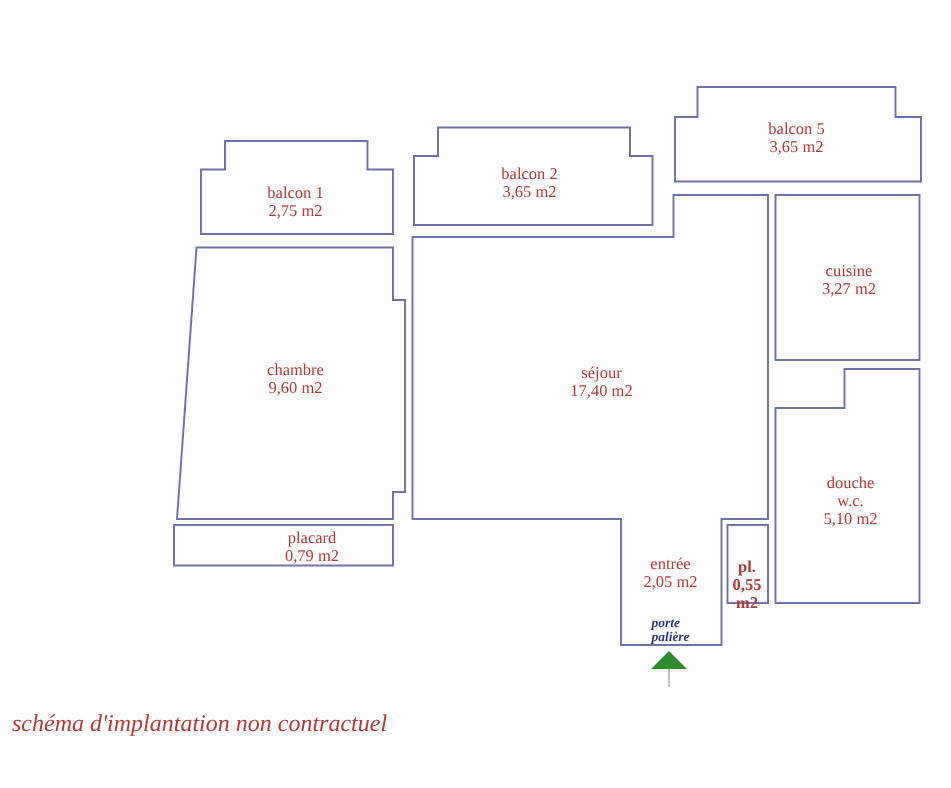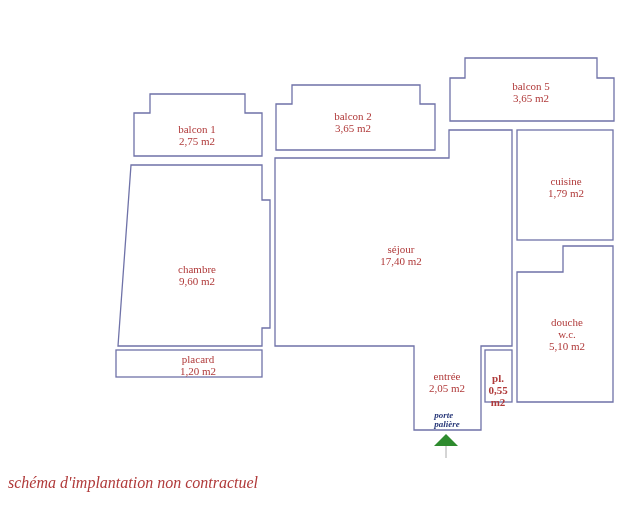--- a/index.html
+++ b/index.html
@@ -42,35 +42,35 @@
   <div>2,75 m2</div>
 </div>
 <div class="lbl" style="left:353px; top:110px;">
   <div>balcon 2</div>
   <div>3,65 m2</div>
 </div>
 <div class="lbl" style="left:531px; top:80px;">
   <div>balcon 5</div>
   <div>3,65 m2</div>
 </div>
-<div class="lbl" style="left:197px; top:241px;margin-top:22px;">
+<div class="lbl" style="left:197px; top:241px;">
   <div>chambre</div>
   <div>9,60 m2</div>
 </div>
-<div class="lbl" style="left:198px; top:353px;text-align:center;">
+<div class="lbl" style="left:208px; top:353px;text-align:center;">
   <div>placard</div>
-  <div>1,20 m2</div>
+  <div>0,79 m2</div>
 </div>
 <div class="lbl" style="left:401px; top:243px;">
   <div>séjour</div>
   <div>17,40 m2</div>
 </div>
 <div class="lbl" style="left:566px; top:175px;">
   <div>cuisine</div>
-  <div>1,79 m2</div>
+  <div>3,27 m2</div>
 </div>
 <div class="lbl" style="left:567px; top:316px;">
   <div>douche</div>
   <div>w.c.</div>
   <div>5,10 m2</div>
 </div>
 <div class="lbl" style="left:447px; top:370px;">
   <div>entrée</div>
   <div>2,05 m2</div>
 </div>

